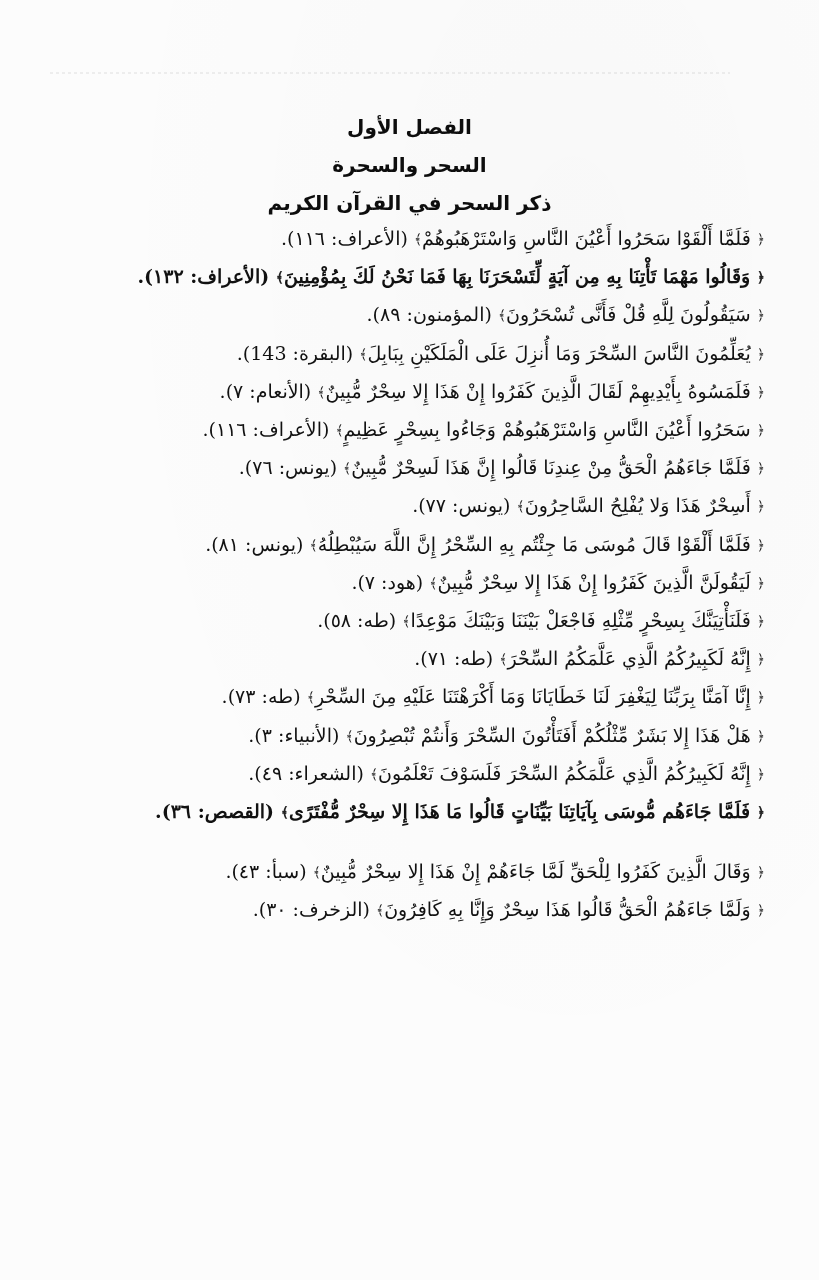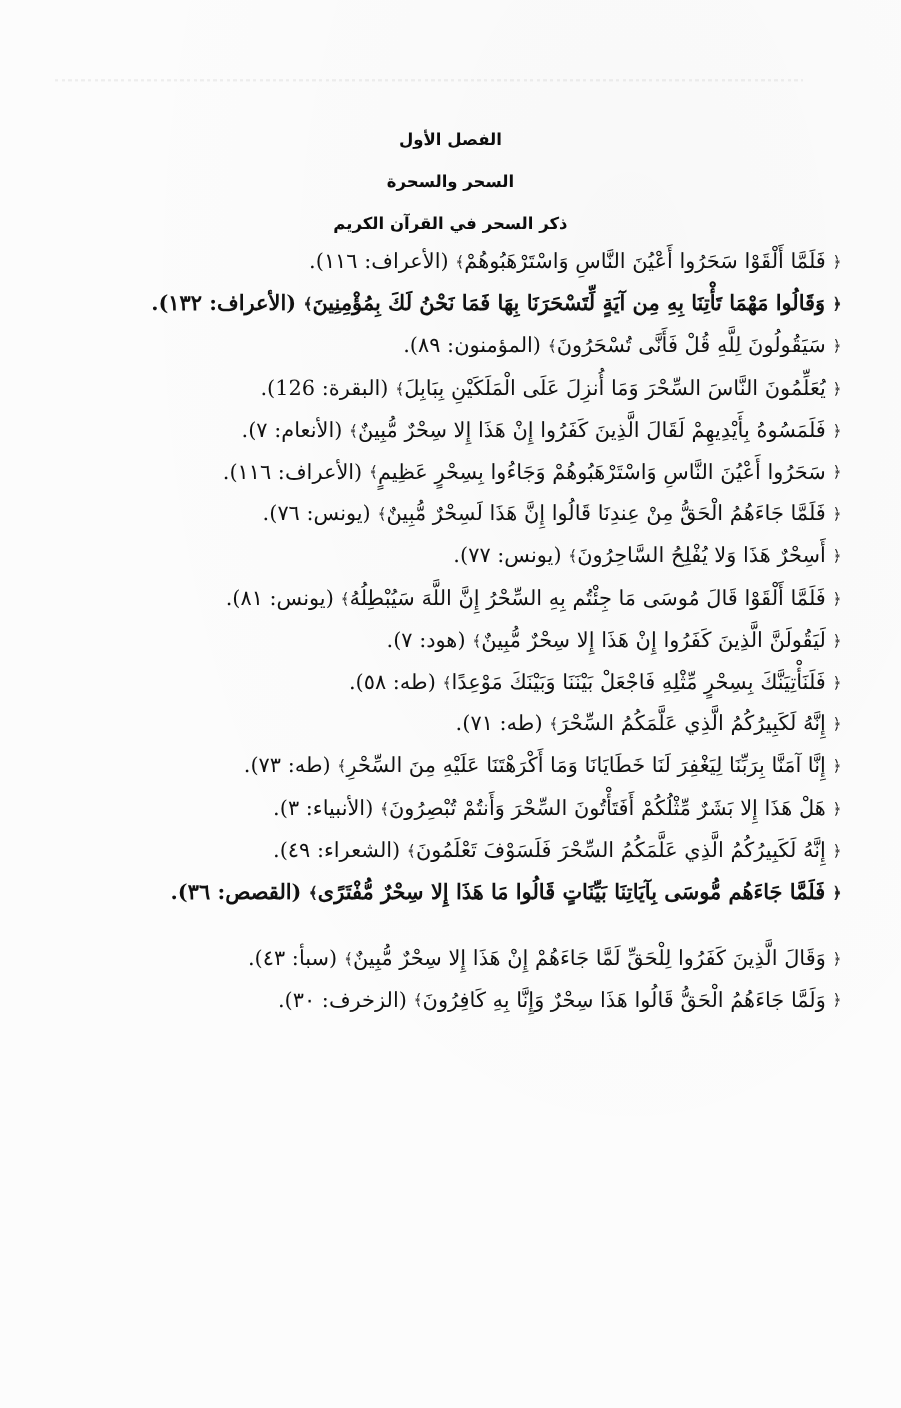--- a/index.html
+++ b/index.html
@@ -35,21 +35,21 @@
     .headings {
       position: absolute;
       top: 108px;
       left: 0;
       width: 819px;
       text-align: center;
     }
     .heading {
       font-family: "DejaVu Sans", "Liberation Sans", sans-serif;
       font-weight: bold;
-      font-size: 15px;
+      font-size: 20px;
       line-height: 38px;
       height: 38px;
       color: #0d0d0d;
     }
     .verses {
       position: absolute;
       top: 220px;
       right: 42px;
       width: 738px;
       direction: rtl;
@@ -90,21 +90,21 @@
   <div class="headings">
     <div class="heading">الفصل الأول</div>
     <div class="heading">السحر والسحرة</div>
     <div class="heading">ذكر السحر في القرآن الكريم</div>
   </div>
 
   <div class="verses">
     <div class="verse"><span class="orn">﴿</span> <span>فَلَمَّا أَلْقَوْا سَحَرُوا أَعْيُنَ النَّاسِ وَاسْتَرْهَبُوهُمْ</span><span class="orn">﴾</span> <span class="cite">(الأعراف: ١١٦).</span></div>
     <div class="verse wrap"><span class="orn">﴿</span> <span>وَقَالُوا مَهْمَا تَأْتِنَا بِهِ مِن آيَةٍ لِّتَسْحَرَنَا بِهَا فَمَا نَحْنُ لَكَ بِمُؤْمِنِينَ</span><span class="orn">﴾</span> <span class="cite">(الأعراف: ١٣٢).</span></div>
     <div class="verse"><span class="orn">﴿</span> <span>سَيَقُولُونَ لِلَّهِ قُلْ فَأَنَّى تُسْحَرُونَ</span><span class="orn">﴾</span> <span class="cite">(المؤمنون: ٨٩).</span></div>
-    <div class="verse"><span class="orn">﴿</span> <span>يُعَلِّمُونَ النَّاسَ السِّحْرَ وَمَا أُنزِلَ عَلَى الْمَلَكَيْنِ بِبَابِلَ</span><span class="orn">﴾</span> <span class="cite">(البقرة: 126).</span></div>
+    <div class="verse"><span class="orn">﴿</span> <span>يُعَلِّمُونَ النَّاسَ السِّحْرَ وَمَا أُنزِلَ عَلَى الْمَلَكَيْنِ بِبَابِلَ</span><span class="orn">﴾</span> <span class="cite">(البقرة: 143).</span></div>
     <div class="verse"><span class="orn">﴿</span> <span>فَلَمَسُوهُ بِأَيْدِيهِمْ لَقَالَ الَّذِينَ كَفَرُوا إِنْ هَذَا إِلا سِحْرٌ مُّبِينٌ</span><span class="orn">﴾</span> <span class="cite">(الأنعام: ٧).</span></div>
     <div class="verse"><span class="orn">﴿</span> <span>سَحَرُوا أَعْيُنَ النَّاسِ وَاسْتَرْهَبُوهُمْ وَجَاءُوا بِسِحْرٍ عَظِيمٍ</span><span class="orn">﴾</span> <span class="cite">(الأعراف: ١١٦).</span></div>
     <div class="verse"><span class="orn">﴿</span> <span>فَلَمَّا جَاءَهُمُ الْحَقُّ مِنْ عِندِنَا قَالُوا إِنَّ هَذَا لَسِحْرٌ مُّبِينٌ</span><span class="orn">﴾</span> <span class="cite">(يونس: ٧٦).</span></div>
     <div class="verse"><span class="orn">﴿</span> <span>أَسِحْرٌ هَذَا وَلا يُفْلِحُ السَّاحِرُونَ</span><span class="orn">﴾</span> <span class="cite">(يونس: ٧٧).</span></div>
     <div class="verse"><span class="orn">﴿</span> <span>فَلَمَّا أَلْقَوْا قَالَ مُوسَى مَا جِئْتُم بِهِ السِّحْرُ إِنَّ اللَّهَ سَيُبْطِلُهُ</span><span class="orn">﴾</span> <span class="cite">(يونس: ٨١).</span></div>
     <div class="verse"><span class="orn">﴿</span> <span>لَيَقُولَنَّ الَّذِينَ كَفَرُوا إِنْ هَذَا إِلا سِحْرٌ مُّبِينٌ</span><span class="orn">﴾</span> <span class="cite">(هود: ٧).</span></div>
     <div class="verse"><span class="orn">﴿</span> <span>فَلَنَأْتِيَنَّكَ بِسِحْرٍ مِّثْلِهِ فَاجْعَلْ بَيْنَنَا وَبَيْنَكَ مَوْعِدًا</span><span class="orn">﴾</span> <span class="cite">(طه: ٥٨).</span></div>
     <div class="verse"><span class="orn">﴿</span> <span>إِنَّهُ لَكَبِيرُكُمُ الَّذِي عَلَّمَكُمُ السِّحْرَ</span><span class="orn">﴾</span> <span class="cite">(طه: ٧١).</span></div>
     <div class="verse"><span class="orn">﴿</span> <span>إِنَّا آمَنَّا بِرَبِّنَا لِيَغْفِرَ لَنَا خَطَايَانَا وَمَا أَكْرَهْتَنَا عَلَيْهِ مِنَ السِّحْرِ</span><span class="orn">﴾</span> <span class="cite">(طه: ٧٣).</span></div>
     <div class="verse"><span class="orn">﴿</span> <span>هَلْ هَذَا إِلا بَشَرٌ مِّثْلُكُمْ أَفَتَأْتُونَ السِّحْرَ وَأَنتُمْ تُبْصِرُونَ</span><span class="orn">﴾</span> <span class="cite">(الأنبياء: ٣).</span></div>

